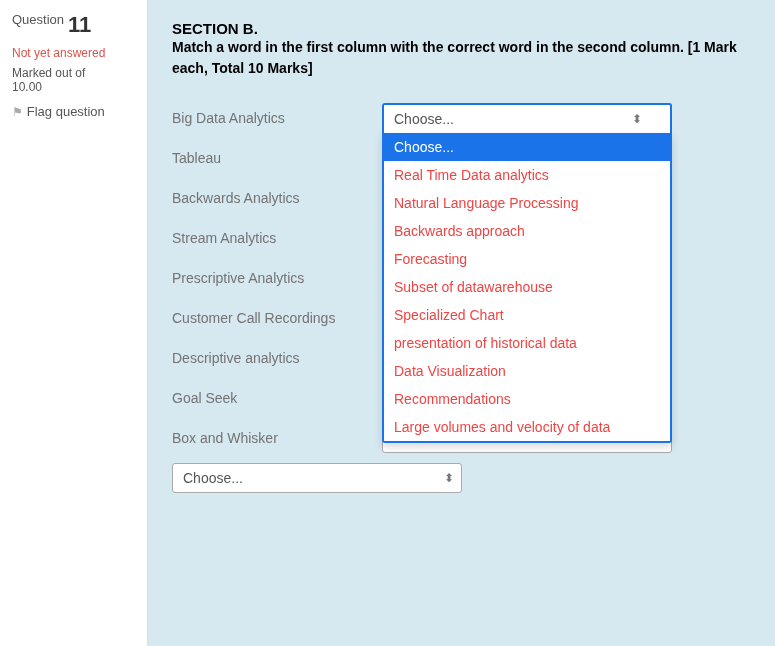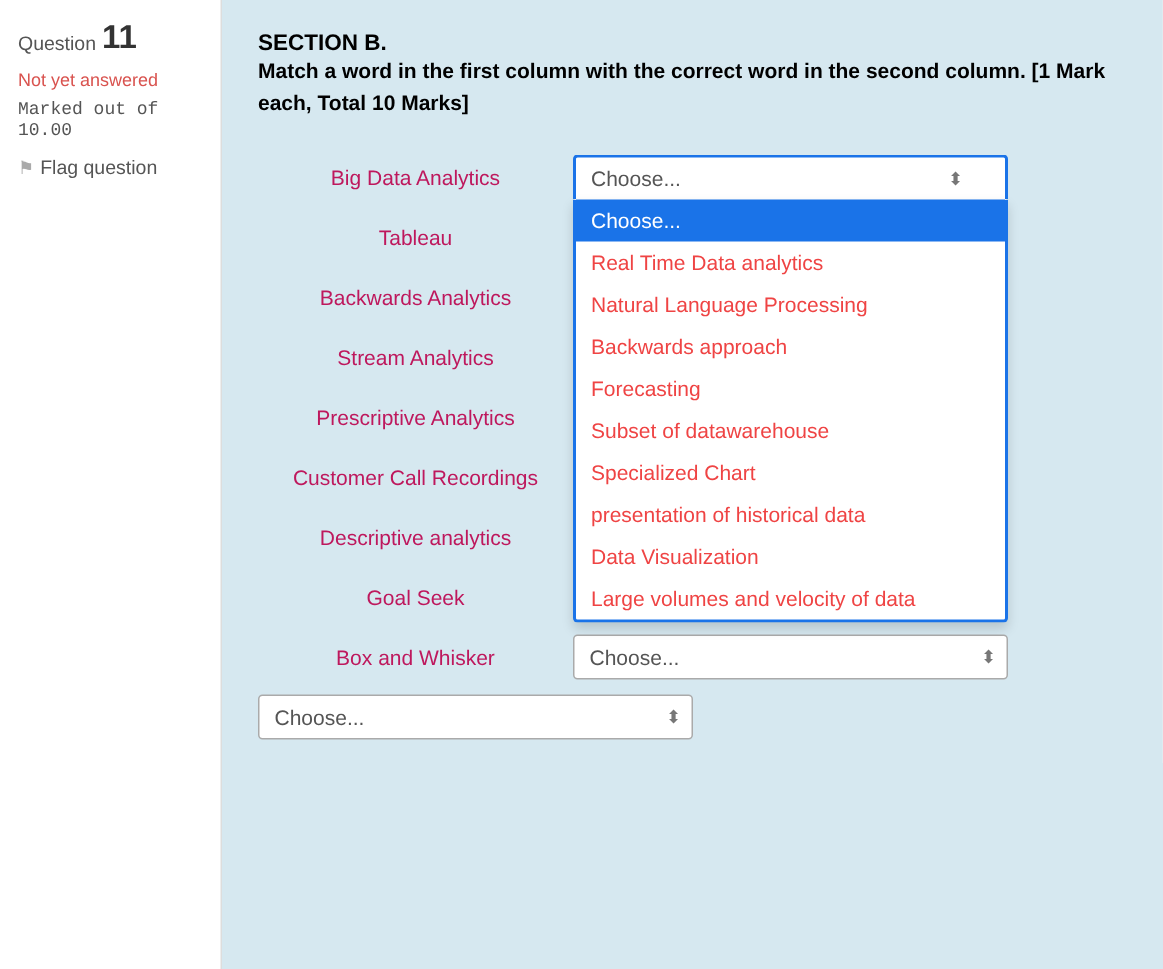--- a/index.html
+++ b/index.html
@@ -27,34 +27,33 @@
       margin-bottom: 2px;
     }
     .question-number {
       font-size: 22px;
       font-weight: bold;
       color: #333;
       display: inline;
     }
     .question-header {
       display: flex;
-      align-items: flex-end;
+      align-items: flex-start;
       gap: 4px;
       margin-bottom: 8px;
     }
     .not-answered {
       color: #d9534f;
       font-size: 12px;
       margin-bottom: 6px;
     }
     .marked-out {
       font-size: 12px;
       color: #555;
       margin-bottom: 10px;
-      font-family: Liberation Mono, monospace;
     }
     .flag-question {
       display: flex;
       align-items: center;
       gap: 4px;
       font-size: 13px;
       color: #555;
       cursor: pointer;
     }
     .flag-icon {
@@ -83,23 +82,22 @@
 
     
     .match-row {
       display: flex;
       align-items: center;
       margin-bottom: 10px;
     }
     .match-label {
       width: 210px;
       font-size: 14px;
-      color: #be185d;
+      color: #737373;
       flex-shrink: 0;
-      text-align: center;
     }
     .select-wrapper {
       position: relative;
       width: 290px;
     }
     .select-wrapper select {
       width: 100%;
       padding: 6px 28px 6px 10px;
       border: 1px solid #aaa;
       border-radius: 3px;
@@ -200,20 +198,21 @@
       <div class="dropdown-list">
         <div class="dropdown-item selected">Choose...</div>
         <div class="dropdown-item">Real Time Data analytics</div>
         <div class="dropdown-item">Natural Language Processing</div>
         <div class="dropdown-item">Backwards approach</div>
         <div class="dropdown-item">Forecasting</div>
         <div class="dropdown-item">Subset of datawarehouse</div>
         <div class="dropdown-item">Specialized Chart</div>
         <div class="dropdown-item">presentation of historical data</div>
         <div class="dropdown-item">Data Visualization</div>
+        <div class="dropdown-item">Recommendations</div>
         <div class="dropdown-item">Large volumes and velocity of data</div>
       </div>
     </div>
   </div>
 
   <div class="match-row">
     <div class="match-label">Tableau</div>
     <div class="select-wrapper">
       <select>
         <option>Choose...</option>

